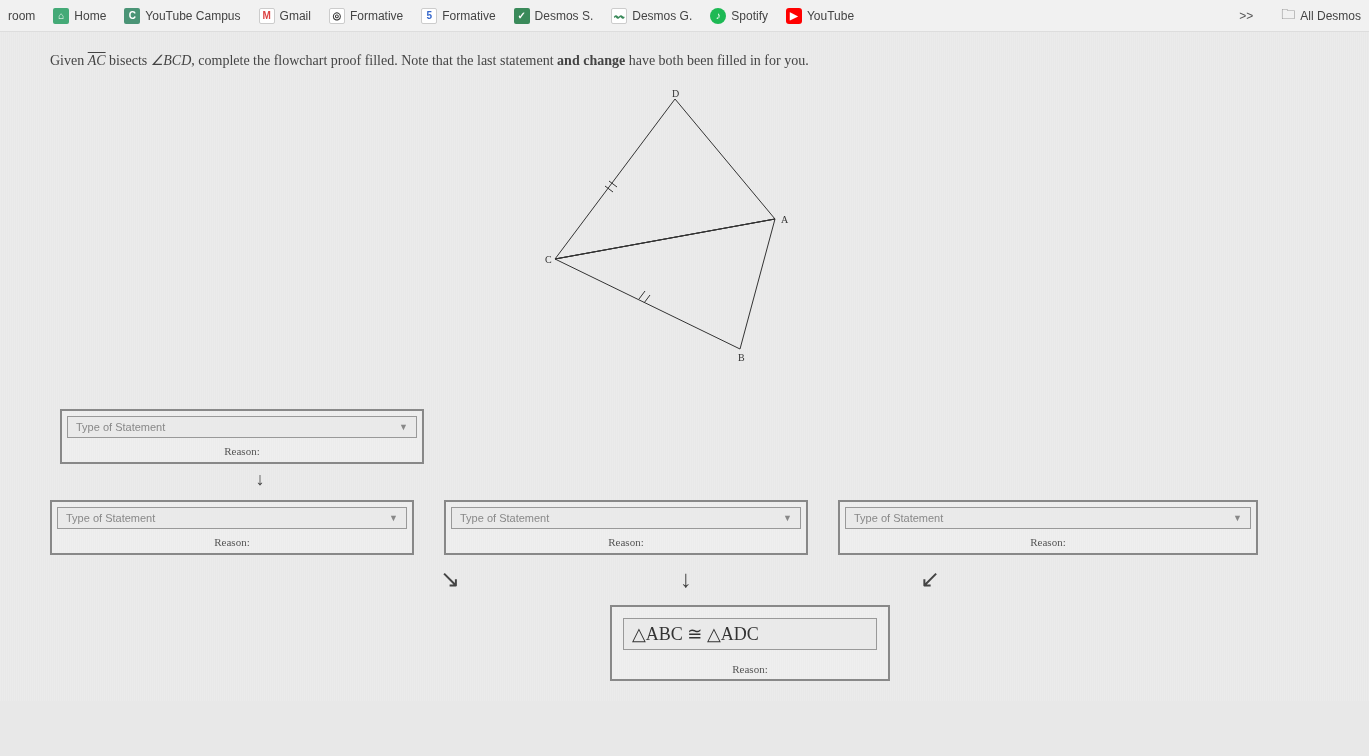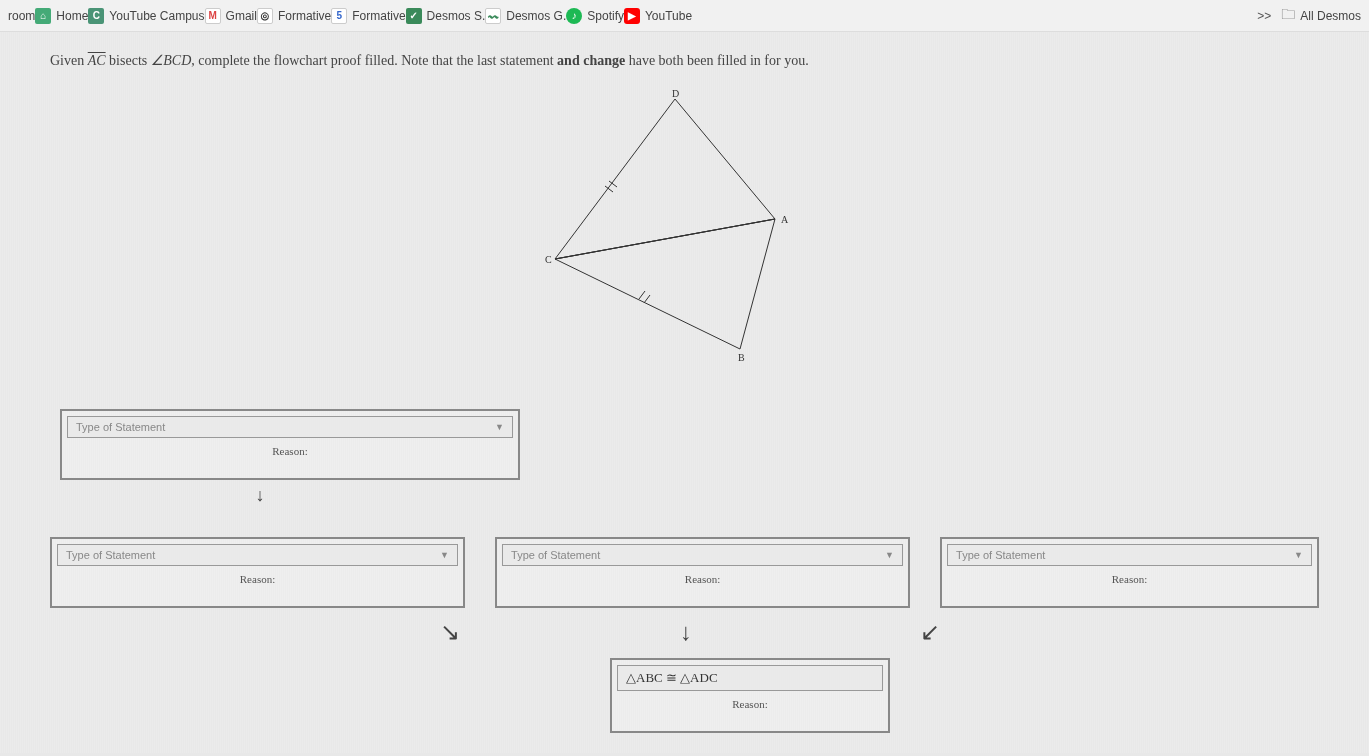--- a/index.html
+++ b/index.html
@@ -13,20 +13,21 @@
 }
 .bookmarks-bar {
   height: 32px;
   background: #f1f1f1;
   display: flex;
   align-items: center;
   padding: 0 8px;
   border-bottom: 1px solid #ddd;
   font-size: 12px;
   color: #444;
+  gap: 18px;
 }
 .bookmark-item {
   display: flex;
   align-items: center;
   gap: 5px;
   cursor: pointer;
   white-space: nowrap;
 }
 .bookmark-icon {
   width: 16px;
@@ -67,53 +68,52 @@
 }
 .flowchart {
   position: relative;
 }
 .row1 { margin-left: 10px; margin-bottom: 10px;}
 .row2 { display: flex; gap: 30px; margin-bottom: 10px; align-items: flex-start;}
 .row3 { display: flex; justify-content: center; position: relative;}
 .proof-box {
   border: 2px solid #888;
   background: rgba(255,255,255,0.2);
-  width: 460px;
+  width: 364px;
   min-height: 55px;
   position: relative;
-  margin-top: 21px;
 }
 .proof-box-wide { width: 420px; }
 .statement-dropdown {
   margin: 5px;
   border: 1px solid #999;
   background: rgba(230,230,230,0.5);
   padding: 4px 8px;
   font-size: 11px;
   color: #888;
   display: flex;
   justify-content: space-between;
   align-items: center;
   cursor: pointer;
 }
 .statement-filled {
-  margin: 5px;
+  margin: 11px;
   border: 1px solid #999;
   background: rgba(230,230,230,0.5);
   padding: 4px 8px;
-  font-size: 13px;
+  font-size: 18px;
   color: #333;
   font-family: Georgia, serif;
   text-align: left;
 }
 .reason-label {
   text-align: center;
   font-size: 11px;
   color: #555;
-  padding: 2px 0 21px 0;
+  padding: 2px 0 4px 0;
   font-family: Georgia, serif;
 }
 .dropdown-caret { font-size: 9px; color: #888;}
 .arrow-down {
   text-align: center;
   width: 400px;
   font-size: 18px;
   color: #444;
   margin: 5px 0;
 }

